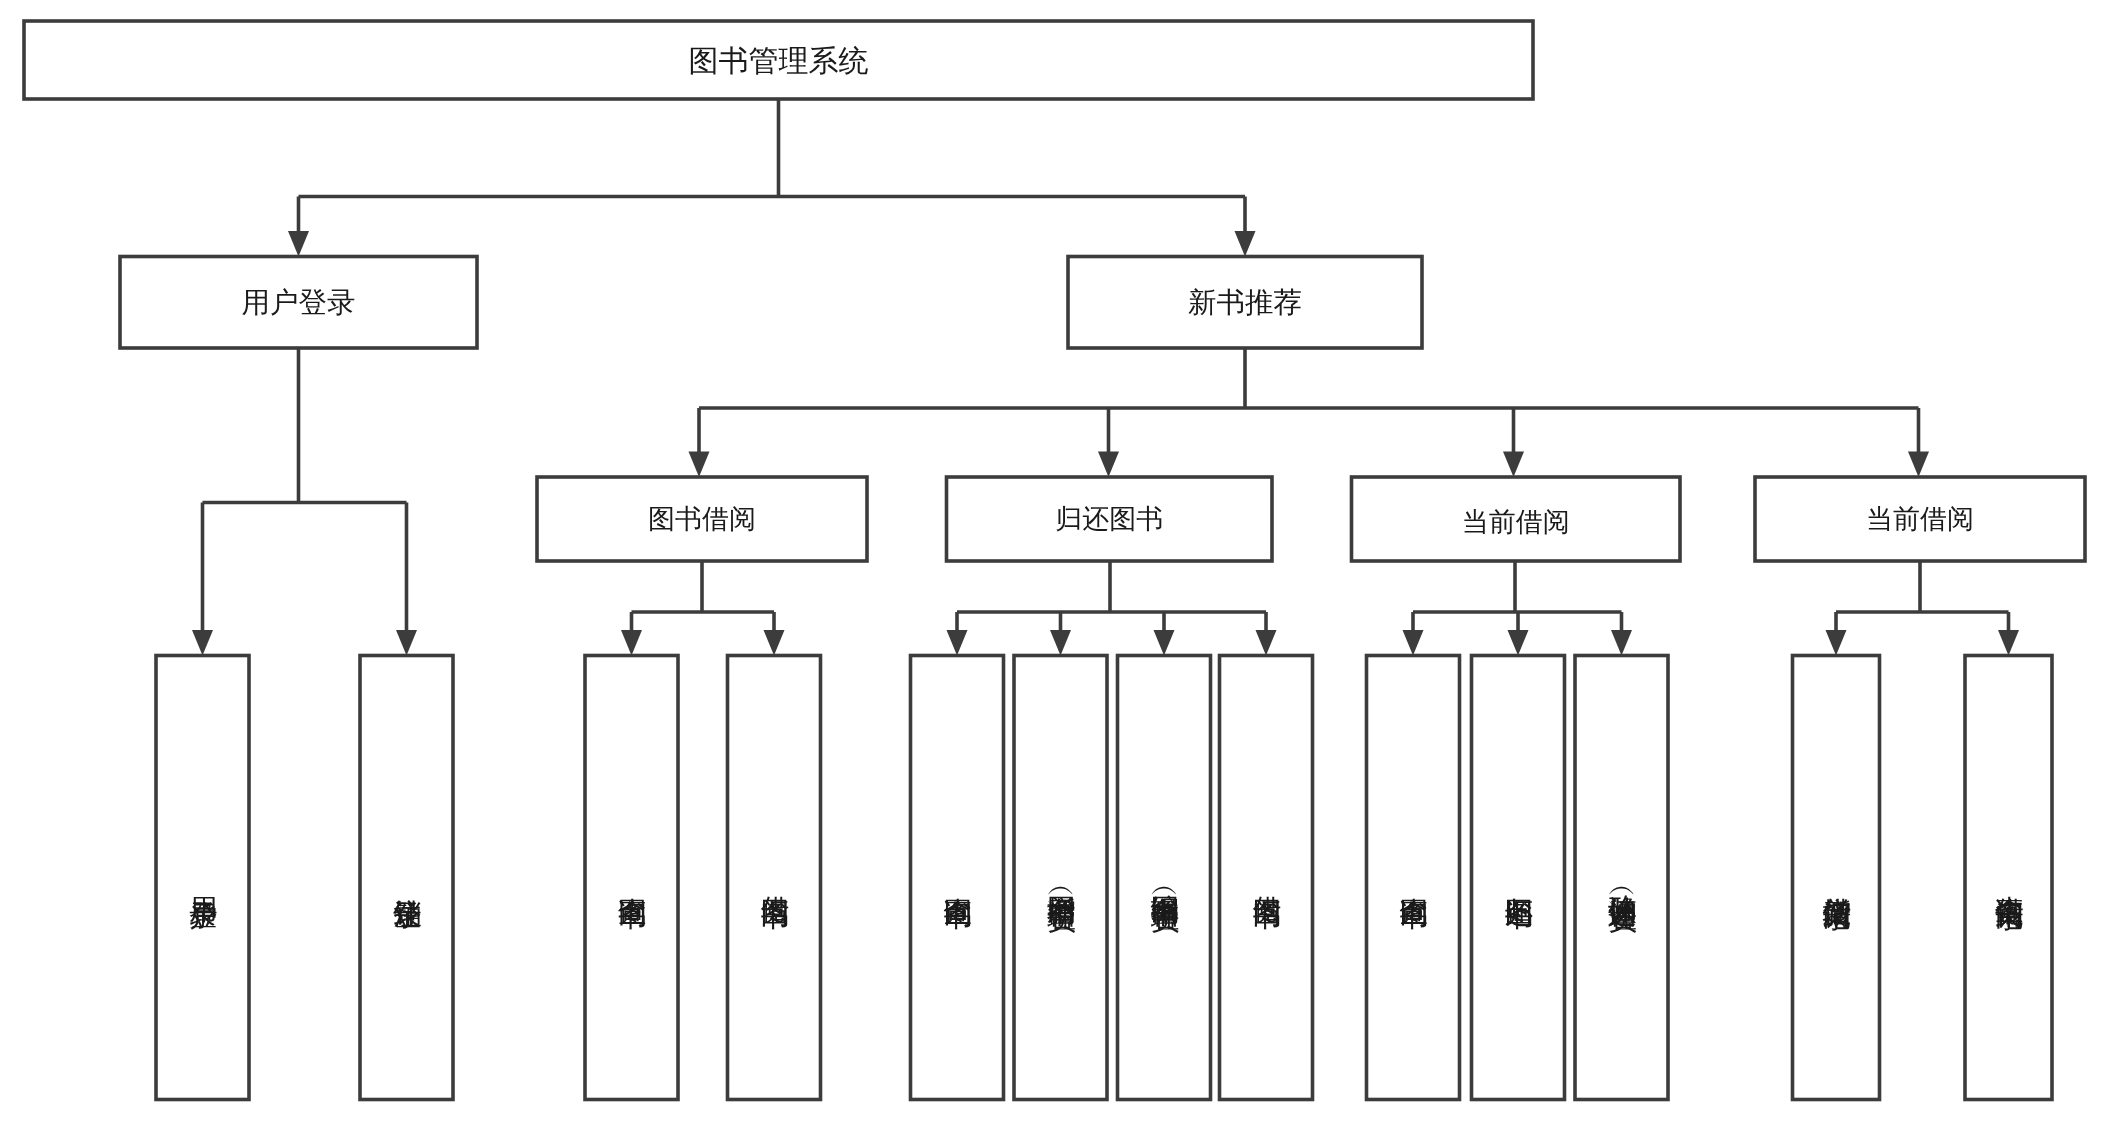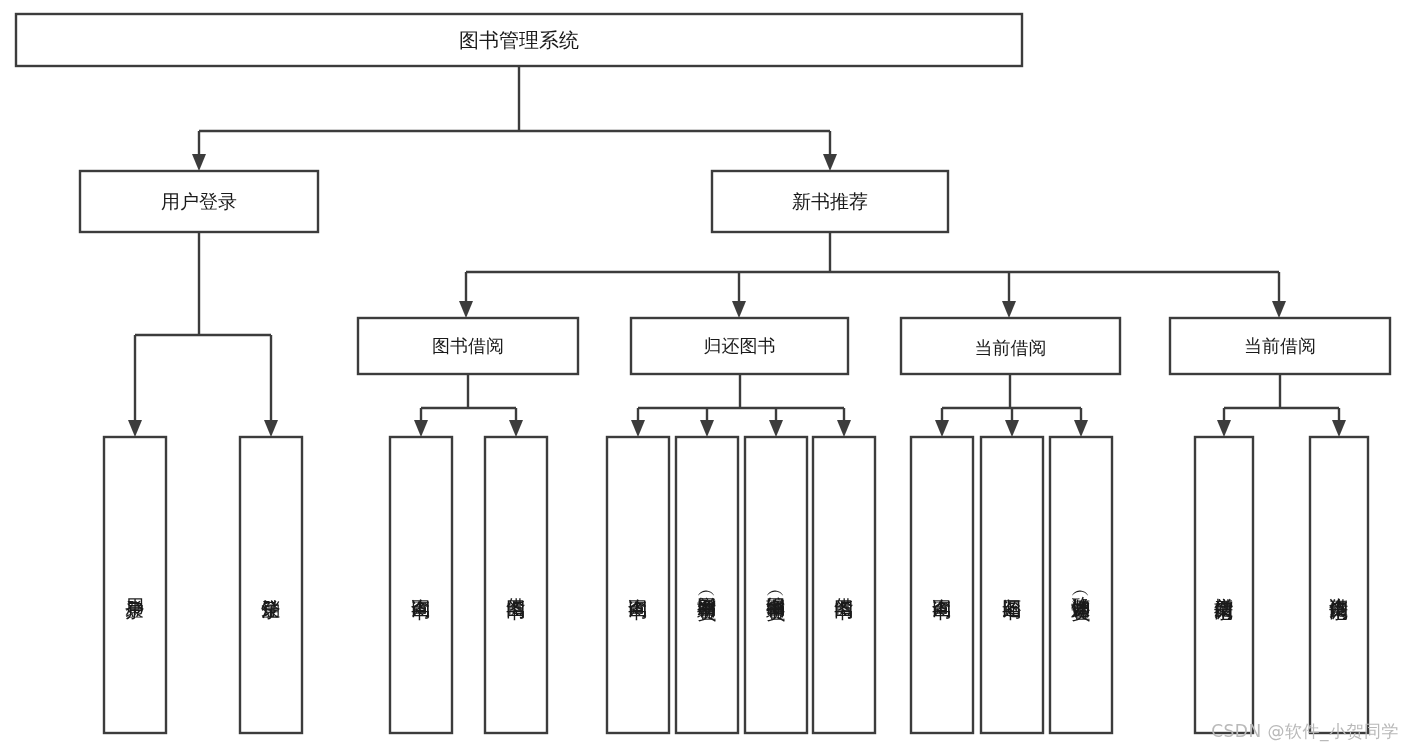--- a/index.html
+++ b/index.html
@@ -187,14 +187,13 @@
         <div class="leaf-label-text">确认归还（管理员）</div>
       </div>
       <div class="leaf-label-wrap" style="left: 1195px; top: 437px; width: 58px; height: 296px;">
         <div class="leaf-label-text">新增借阅记录</div>
       </div>
       <div class="leaf-label-wrap" style="left: 1310px; top: 437px; width: 58px; height: 296px;">
         <div class="leaf-label-text">查询借阅记录</div>
       </div>
     </div>
 
-  <div class="watermark">CSDN @软件_小贺同学</div>
 </div>
 
 </body></html>

